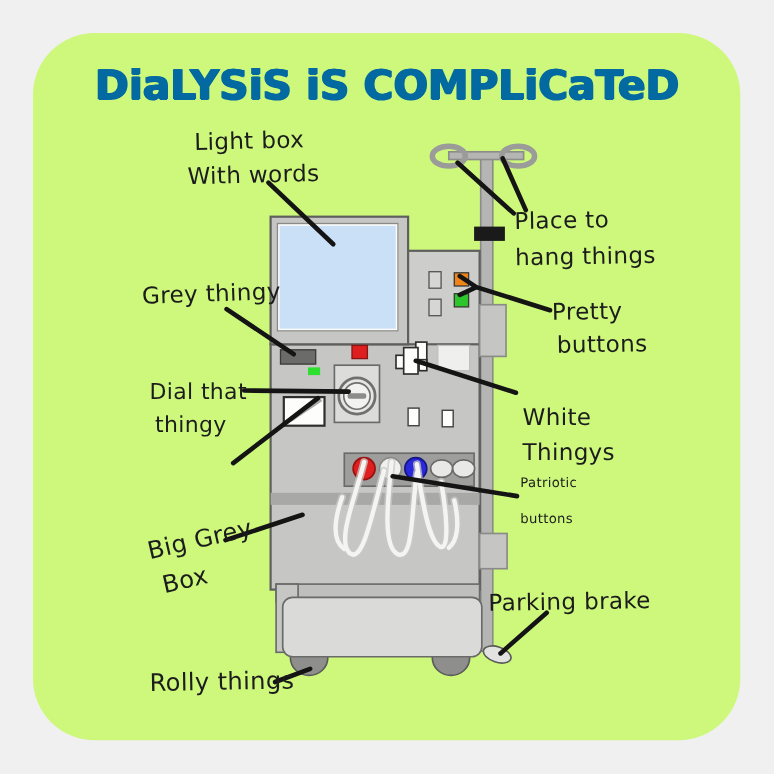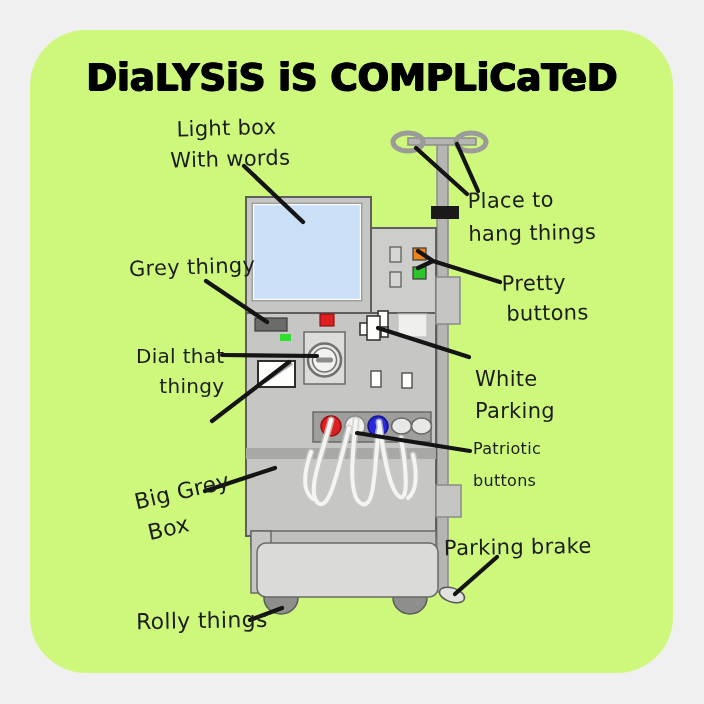--- a/index.html
+++ b/index.html
@@ -7,38 +7,38 @@
     position:relative;width:704px;height:704px;background:#f0f0f1;
     overflow:hidden;font-family:"DejaVu Sans",sans-serif;
   }
   .sticker{
     position:absolute;left:30px;top:30px;width:643px;height:643px;
     border-radius:56px;background:#cdf87c;
   }
   .art{position:absolute;left:0;top:0;width:704px;height:704px;}
   .title{
     position:absolute;left:0;right:0;top:56px;text-align:center;
-    font-size:37px;font-weight:700;color:#000000;letter-spacing:0px;
+    font-size:37px;font-weight:700;color:#0369a1;letter-spacing:0px;
     text-shadow:0.9px 0 0 currentColor,-0.9px 0 0 currentColor,0 0.6px 0 currentColor;
   }
   .label{
     position:absolute;color:#1c1c1c;font-size:21px;line-height:31px;
     white-space:nowrap;letter-spacing:0.3px;
   }
   .label .ln{display:block;}
   #lbl-light-box{left:170px;top:113px;transform:rotate(-1.5deg);}
   #lbl-light-box .l1{margin-left:7px;}
   #lbl-place{left:468px;top:184px;line-height:33px;transform:rotate(-1deg);}
   #lbl-grey{left:129px;top:252px;transform:rotate(-2deg);}
   #lbl-pretty{left:502px;top:268px;line-height:30px;transform:rotate(-1deg);}
   #lbl-pretty .l2{margin-left:4px;}
-  #lbl-dial{left:136px;top:341px;font-size:20px;line-height:30px;text-align:right;}
+  #lbl-dial{left:136px;top:341px;font-size:20px;line-height:30px;}
   #lbl-dial .l2{margin-left:5px;}
   #lbl-white{left:475px;top:337px;line-height:32px;margin-top:26px;}
-  #lbl-patriotic{left:473px;top:433px;font-size:16px;line-height:32px;}
+  #lbl-patriotic{left:473px;top:423px;font-size:12px;line-height:32px;}
   #lbl-biggrey{left:131px;top:486px;font-size:22px;line-height:33px;
                transform:rotate(-13deg);transform-origin:left top;}
   #lbl-biggrey .l2{margin-left:6px;}
   #lbl-rolly{left:136px;top:605px;font-size:22px;transform:rotate(-1deg);}
   #lbl-parking{left:444px;top:532px;transform:rotate(-1deg);}
 </style>
 </head>
 <body>
 
 <div class="stage">
@@ -171,21 +171,21 @@
     <span class="ln l2">buttons</span>
   </div>
 
   <div class="label" id="lbl-dial">
     <span class="ln l1">Dial that</span>
     <span class="ln l2">thingy</span>
   </div>
 
   <div class="label" id="lbl-white">
     <span class="ln l1">White</span>
-    <span class="ln l2">Parking</span>
+    <span class="ln l2">Thingys</span>
   </div>
 
   <div class="label" id="lbl-patriotic">
     <span class="ln l1">Patriotic</span>
     <span class="ln l2">buttons</span>
   </div>
 
   <div class="label" id="lbl-biggrey">
     <span class="ln l1">Big Grey</span>
     <span class="ln l2">Box</span>

